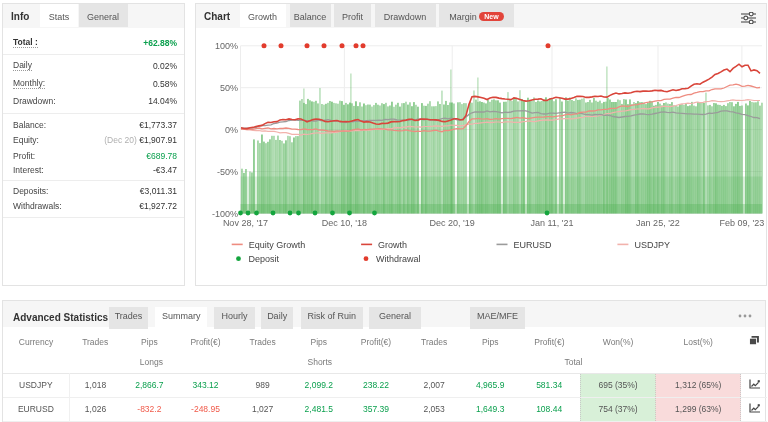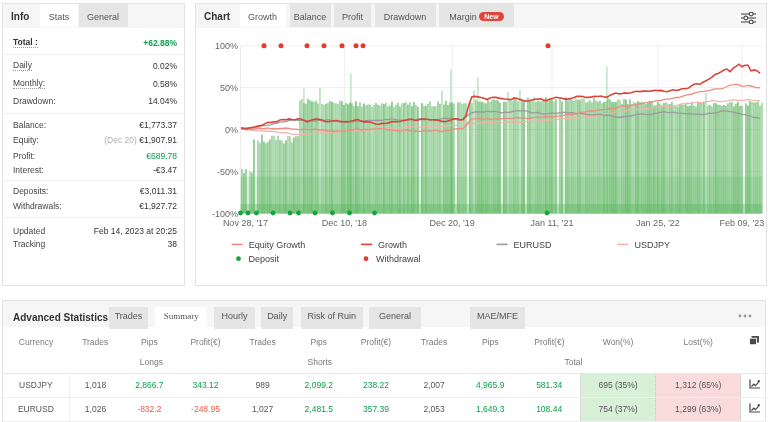--- a/index.html
+++ b/index.html
@@ -73,30 +73,20 @@
   <div class="row" style="height:15px">
           <span class="lab">Deposits:</span>
           <span class="val">€3,011.31</span>
         </div>
   <div class="row" style="height:15px">
           <span class="lab">Withdrawals:</span>
           <span class="val">€1,927.72</span>
         </div>
 </div>
 <div class="hr" style="margin:3.5px 0 0;"></div>
-<div class="sec" style="padding-top:6.5px">
-  <div class="row" style="height:13px">
-          <span class="lab">Updated</span>
-          <span class="val">Feb 14, 2023 at 20:25</span>
-        </div>
-  <div class="row" style="height:13px">
-          <span class="lab">Tracking</span>
-          <span class="val">38</span>
-        </div>
-</div>
 </div>
 </div>
 
 <div class="panel" style="left:195px; top:3px; width:572px; height:283px;">
   <div class="tabbar" style="height:23.5px;">
     <div class="title" style="left:8px; top:0; height:23.5px; line-height:26.5px;">Chart</div>
     <div class="tab on" style="left:43.5px; width:46px;">Growth</div>
     <div class="tab" style="left:93.5px; width:41px;">Balance</div>
     <div class="tab" style="left:138px; width:37px;">Profit</div>
     <div class="tab" style="left:178.5px; width:61px;">Drawdown</div>
@@ -432,21 +422,21 @@
         <circle cx="170.0" cy="254.7" r="2.4" fill="#e23c2d"></circle>
         <text x="180.0" y="257.9" font-size="9" fill="#444" font-family="Liberation Sans, sans-serif">Withdrawal</text>
       </svg>
     </div>
 </div>
 
 <div class="panel" style="left:2px; top:300px; width:764px; height:122px; border-bottom:none;">
   <div class="tabbar" style="height:26px;">
     <div class="title" style="left:10px; top:4px; height:26px; line-height:26px;">Advanced Statistics</div>
     <div class="tab" style="left:106px; top:5.5px; height:22px; line-height:19.5px; width:39px;">Trades</div>
-    <div class="tab on" style="left:152.2px; top:5.5px; height:22px; line-height:19.5px; width:52px;font-family:Liberation Serif, serif;">Summary</div>
+    <div class="tab on" style="left:152.2px; top:5.5px; height:22px; line-height:19.5px; width:52px;">Summary</div>
     <div class="tab" style="left:211px; top:5.5px; height:22px; line-height:19.5px; width:41px;">Hourly</div>
     <div class="tab" style="left:258.4px; top:5.5px; height:22px; line-height:19.5px; width:31.5px;">Daily</div>
     <div class="tab" style="left:297.5px; top:5.5px; height:22px; line-height:19.5px; width:62.5px;">Risk of Ruin</div>
     <div class="tab" style="left:366px; top:5.5px; height:22px; line-height:19.5px; width:52px;">General</div>
     <div class="tab" style="left:423px; top:5.5px; height:22px; line-height:19.5px; width:55px;margin-left:44px;">MAE/MFE</div>
     <svg style="position:absolute; right:13px; top:13px;" width="14" height="4" viewBox="0 0 14 4">
         <circle cx="2" cy="2" r="1.4" fill="#999"></circle>
         <circle cx="7" cy="2" r="1.4" fill="#999"></circle>
         <circle cx="12" cy="2" r="1.4" fill="#999"></circle>
       </svg>

